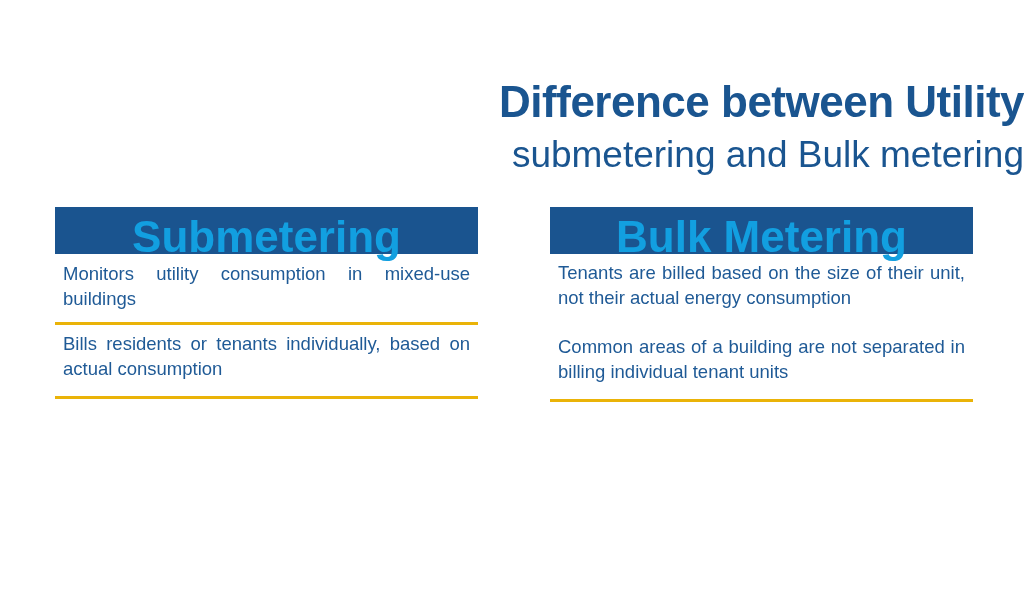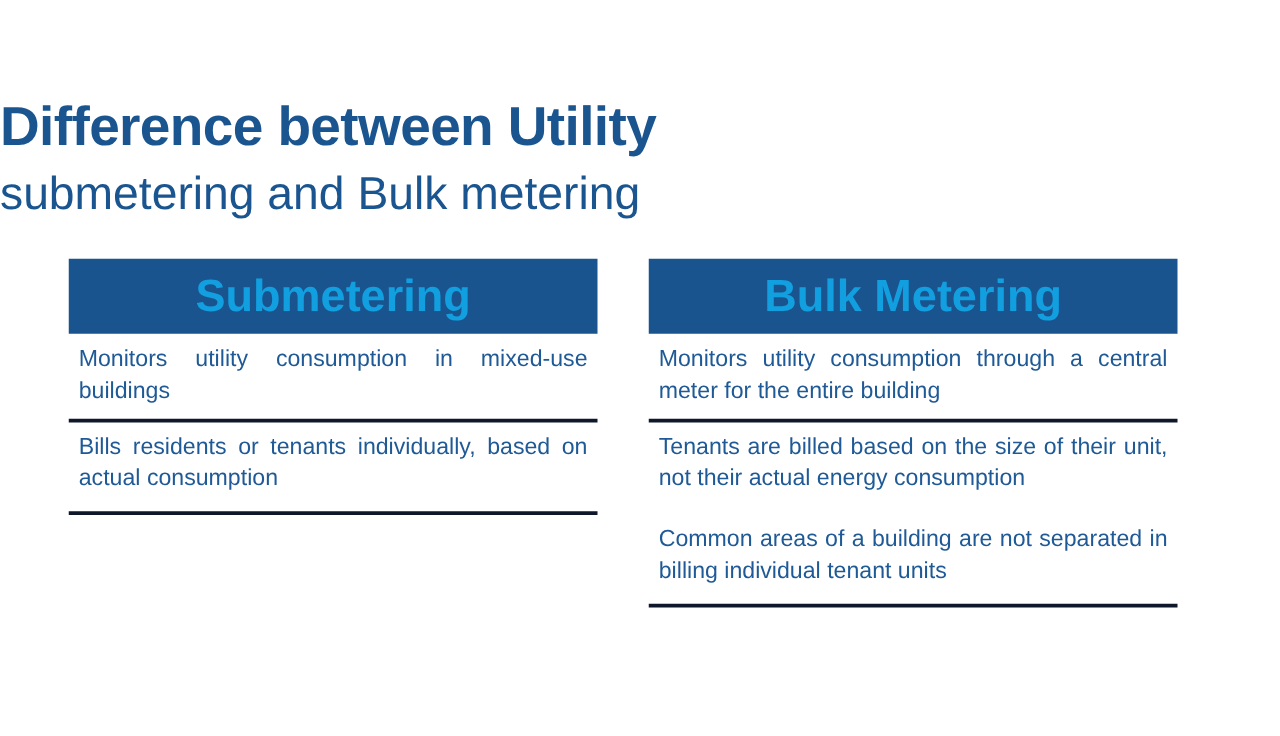--- a/index.html
+++ b/index.html
@@ -2,51 +2,50 @@
 <html><head>
   <meta charset="utf-8">
   <style>
     html, body { margin: 0; padding: 0; }
     body {
       width: 1024px; height: 589px; background: #ffffff;
       position: relative; overflow: hidden;
       font-family: "Liberation Sans", sans-serif;
     }
     .title {
-      position: absolute; left: 0; width: 1024px; text-align: left;
+      position: absolute; left: 0; width: 1024px; text-align: right;
       color: #1a5590;
     }
     .title-main { top: 74px; font-size: 44px; font-weight: bold; letter-spacing: -0.5px; line-height: 56px; }
     .title-sub { top: 130px; font-size: 37px; font-weight: normal; line-height: 50px; }
     .col { position: absolute; top: 207px; width: 423px; }
     .col.left { left: 55px; }
-    .col.right { left: 519px; }
+    .col.right { left: 550px; }
     .col-header {
-      height: 60px; background: #1a548f; color: #129fe0;
-      font-size: 36px; font-weight: bold; text-align: center; line-height: 60px;
+      height: 47px; background: #1a548f; color: #129fe0;
+      font-size: 44px; font-weight: bold; text-align: center; line-height: 60px;
     }
     .row {
       color: #1f5a96; font-size: 18.5px; line-height: 25px;
       padding: 6px 8px 0 8px; text-align: justify;
       box-sizing: border-box; height: 74px;
-      border-bottom: 3px solid #0f172a;
+      border-bottom: 3px solid #eab308;
     }
     .row.last { border-bottom: none; }
     .row.first { height: 71px; padding-top: 7px; }
   </style>
 </head>
 <body>
 
 <div class="title title-main">Difference between Utility</div>
 <div class="title title-sub">submetering and Bulk metering</div>
 
 <div class="col left">
   <div class="col-header">Submetering</div>
   <div class="row first">Monitors utility consumption in mixed-use buildings</div>
   <div class="row">Bills residents or tenants individually, based on actual consumption</div>
 </div>
 
 <div class="col right">
   <div class="col-header">Bulk Metering</div>
-  <div class="row first">Monitors utility consumption through a central meter for the entire building</div>
   <div class="row last">Tenants are billed based on the size of their unit, not their actual energy consumption</div>
   <div class="row">Common areas of a building are not separated in billing individual tenant units</div>
 </div>
 
 </body></html>

